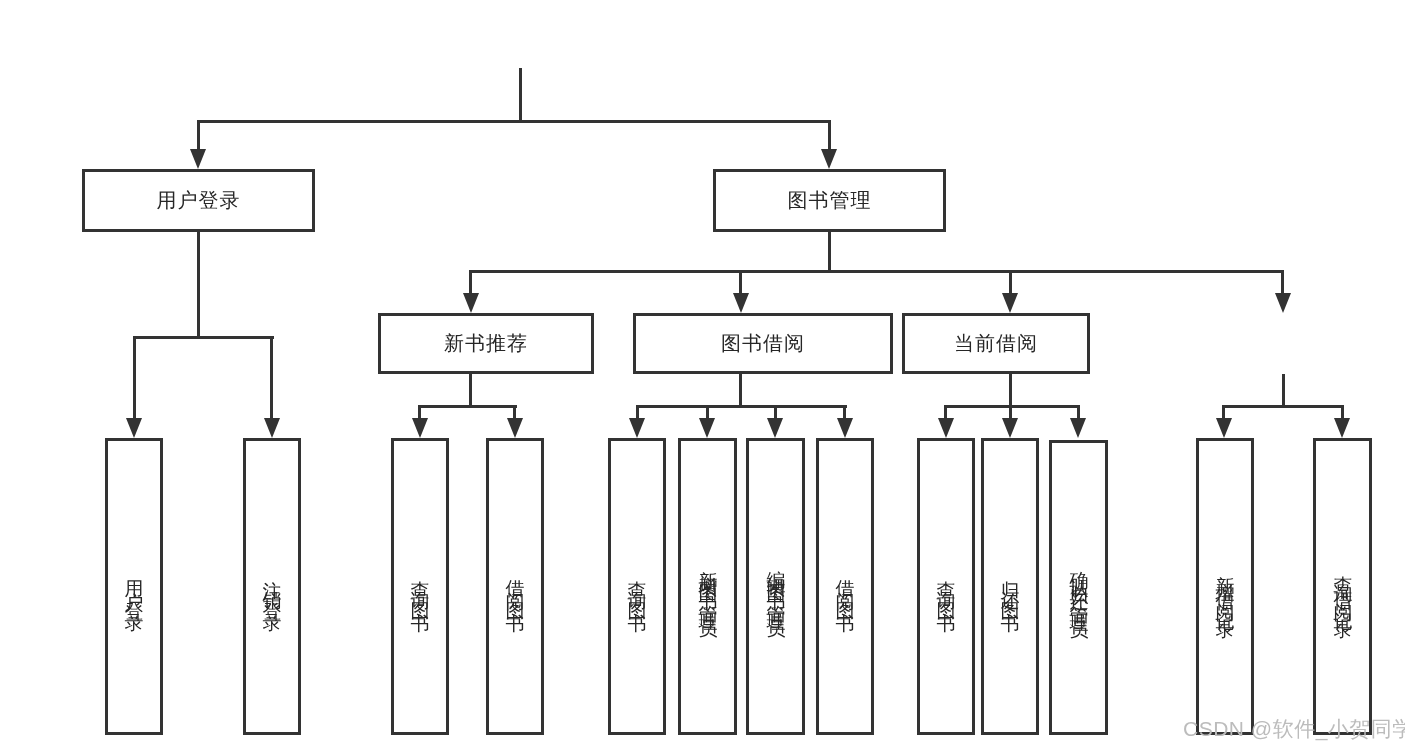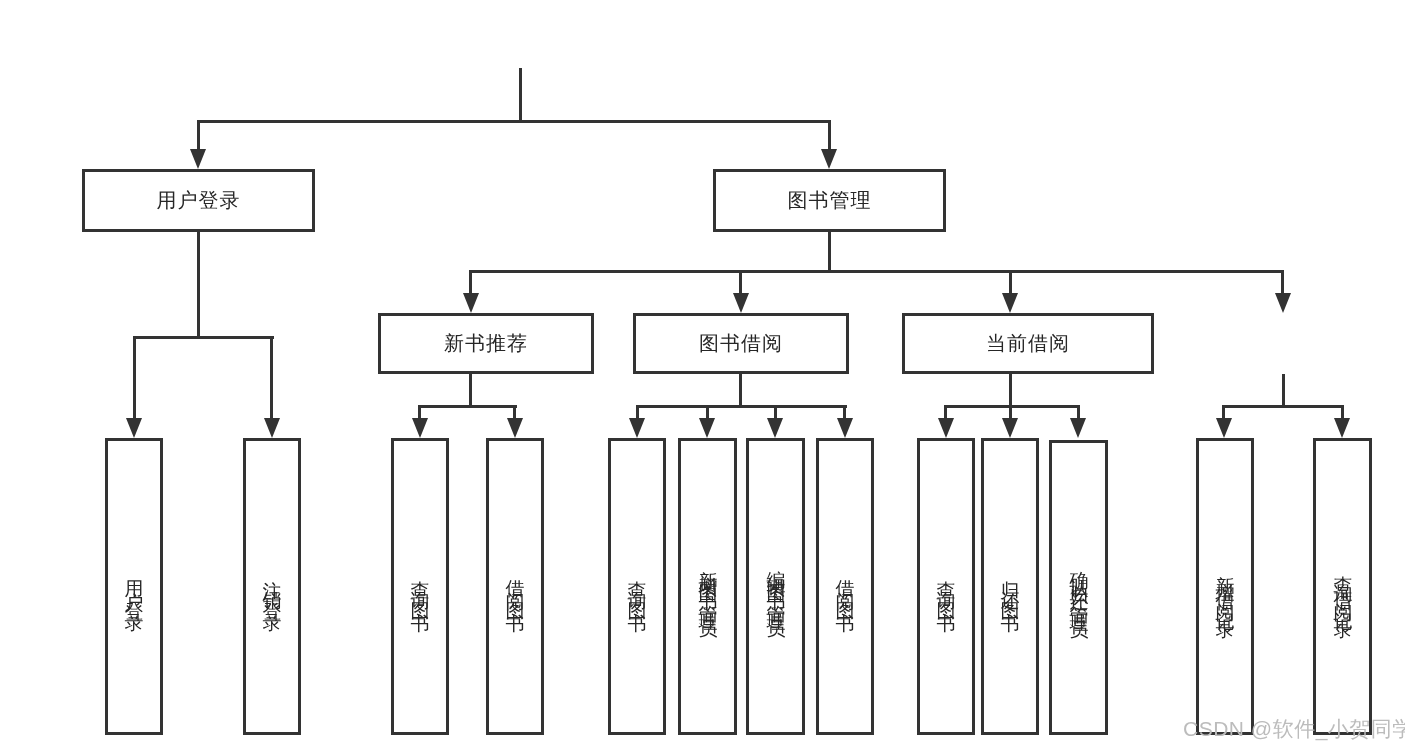--- a/index.html
+++ b/index.html
@@ -109,24 +109,24 @@
   <div class="vline" style="left:739px;top:270px;height:24px;"></div>
   <div class="arrow" style="left:733px;top:293px;"></div>
   <div class="vline" style="left:1009px;top:270px;height:24px;"></div>
   <div class="arrow" style="left:1002px;top:293px;"></div>
   <div class="vline" style="left:1281px;top:270px;height:24px;"></div>
   <div class="arrow" style="left:1275px;top:293px;"></div>
 
   <div class="hnode" style="left:363px;top:313px;width:216px;height:61px;margin-left:15px;">
     <span>新书推荐</span>
   </div>
-  <div class="hnode" style="left:633px;top:313px;width:216px;height:61px;">
+  <div class="hnode" style="left:633px;top:313px;width:260px;height:61px;">
     <span>图书借阅</span>
   </div>
-  <div class="hnode" style="left:902px;top:313px;width:252px;height:61px;">
+  <div class="hnode" style="left:902px;top:313px;width:188px;height:61px;">
     <span>当前借阅</span>
   </div>
 
   <div class="vline" style="left:469px;top:374px;height:33px;"></div>
   <div class="hline" style="left:419px;top:405px;width:98px;"></div>
   <div class="vline" style="left:418px;top:405px;height:14px;"></div>
   <div class="arrow" style="left:412px;top:418px;"></div>
   <div class="vline" style="left:513px;top:405px;height:14px;"></div>
   <div class="arrow" style="left:507px;top:418px;"></div>
 

